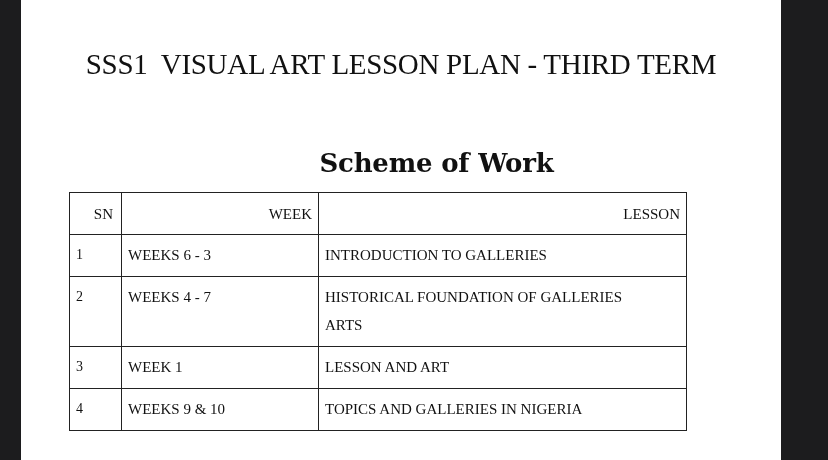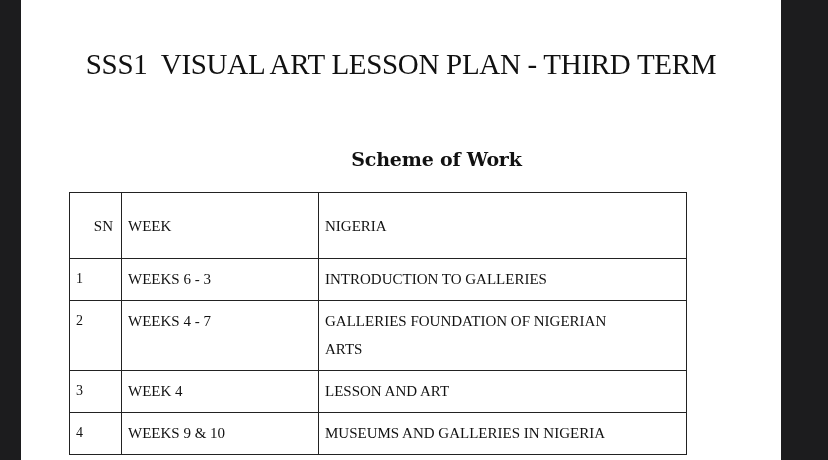--- a/index.html
+++ b/index.html
@@ -10,69 +10,69 @@
     .page {
       position: absolute; left: 21px; top: 0; width: 760px; height: 460px; background: #ffffff;
     }
     .title {
       position: absolute; left: 0; top: 48px; width: 100%; text-align: center;
       font-family: "Liberation Serif", serif; font-size: 29px; color: #111; letter-spacing: -0.3px;
       white-space: pre;
     }
     .subtitle {
       position: absolute; left: 0; top: 148px; width: 100%; text-align: center;
-      font-family: "DejaVu Serif", serif; font-weight: bold; font-size: 19px; color: #111;
+      font-family: "DejaVu Serif", serif; font-weight: bold; font-size: 26px; color: #111;
       padding-left: 71px; box-sizing: border-box; letter-spacing: -0.2px;
     }
     table {
       position: absolute; left: 48px; top: 192px; border-collapse: collapse;
       width: 618px;
       font-family: "Liberation Serif", serif; font-size: 15px; color: #111;
     }
     td, th {
       border: 1.5px solid #222; font-weight: normal; vertical-align: top;
-      padding: 12px 6px; line-height: 28px;
+      padding: 0 6px; line-height: 28px;
     }
-    th { height: 41px; vertical-align: middle; text-align: left; }
+    th { height: 41px; vertical-align: middle; text-align: right; }
     th.sn { text-align: right; padding-right: 8px; }
     td { padding-top: 6px; padding-bottom: 7px; }
     .c-sn { width: 37px; }
     .c-week { width: 184px; }
     .c-topic { }
     td.sn { font-size: 14px; }
   </style>
 </head>
 <body>
 
 <div class="page">
   <div class="title">SSS1  VISUAL ART LESSON PLAN - THIRD TERM</div>
   <div class="subtitle">Scheme of Work</div>
 
   <table>
     <tbody>
         <tr>
       <th class="c-sn sn">SN</th>
       <th class="c-week">WEEK</th>
-      <th class="c-topic">NIGERIA</th>
+      <th class="c-topic">LESSON</th>
     </tr>
     <tr>
       <td class="sn">1</td>
       <td>WEEKS 6 - 3</td>
       <td>INTRODUCTION TO GALLERIES</td>
     </tr>
     <tr>
       <td class="sn">2</td>
       <td>WEEKS 4 - 7</td>
-      <td style="padding-right:40px;">GALLERIES FOUNDATION OF NIGERIAN ARTS</td>
+      <td style="padding-right:40px;">HISTORICAL FOUNDATION OF GALLERIES ARTS</td>
     </tr>
     <tr>
       <td class="sn">3</td>
-      <td>WEEK 4</td>
+      <td>WEEK 1</td>
       <td>LESSON AND ART</td>
     </tr>
     <tr>
       <td class="sn">4</td>
       <td>WEEKS 9 &amp; 10</td>
-      <td>MUSEUMS AND GALLERIES IN NIGERIA</td>
+      <td>TOPICS AND GALLERIES IN NIGERIA</td>
     </tr>
   </tbody>
     </table>
 </div>
 
 </body></html>

